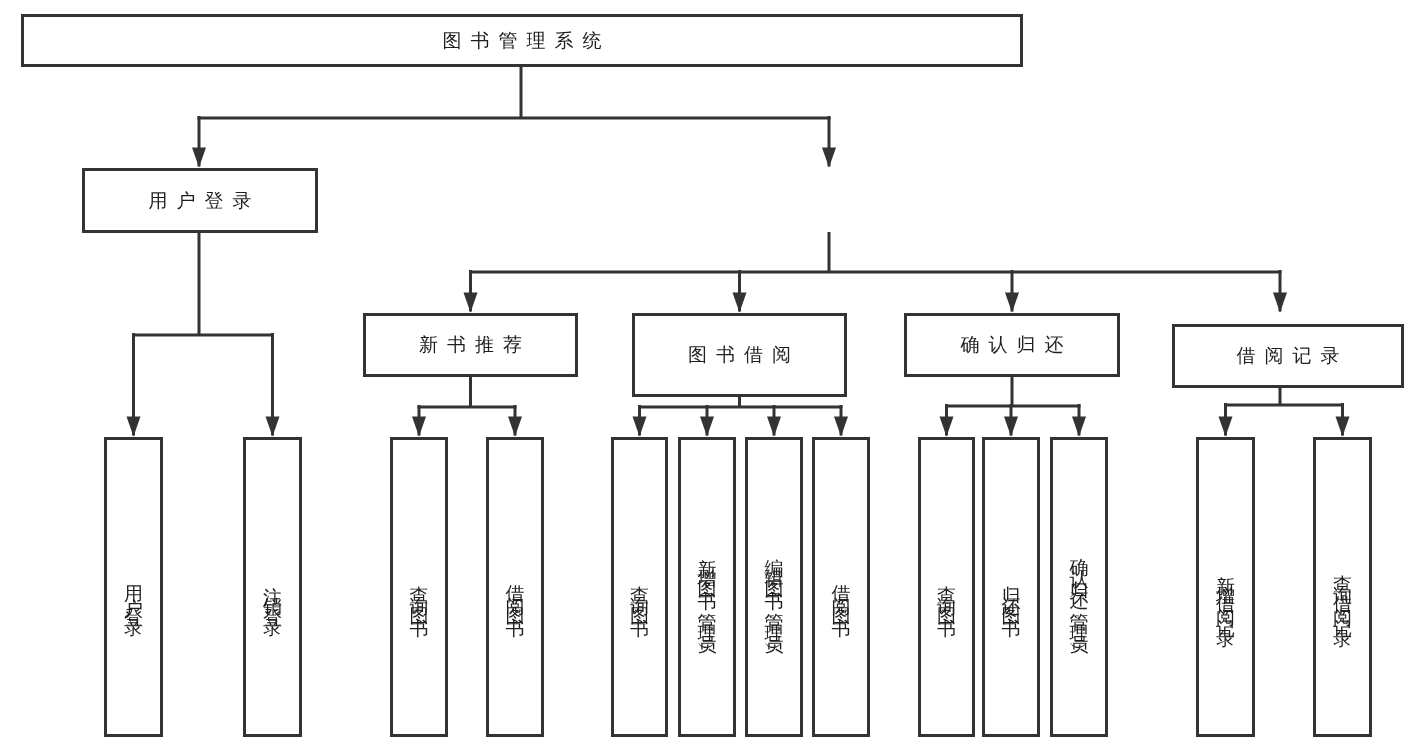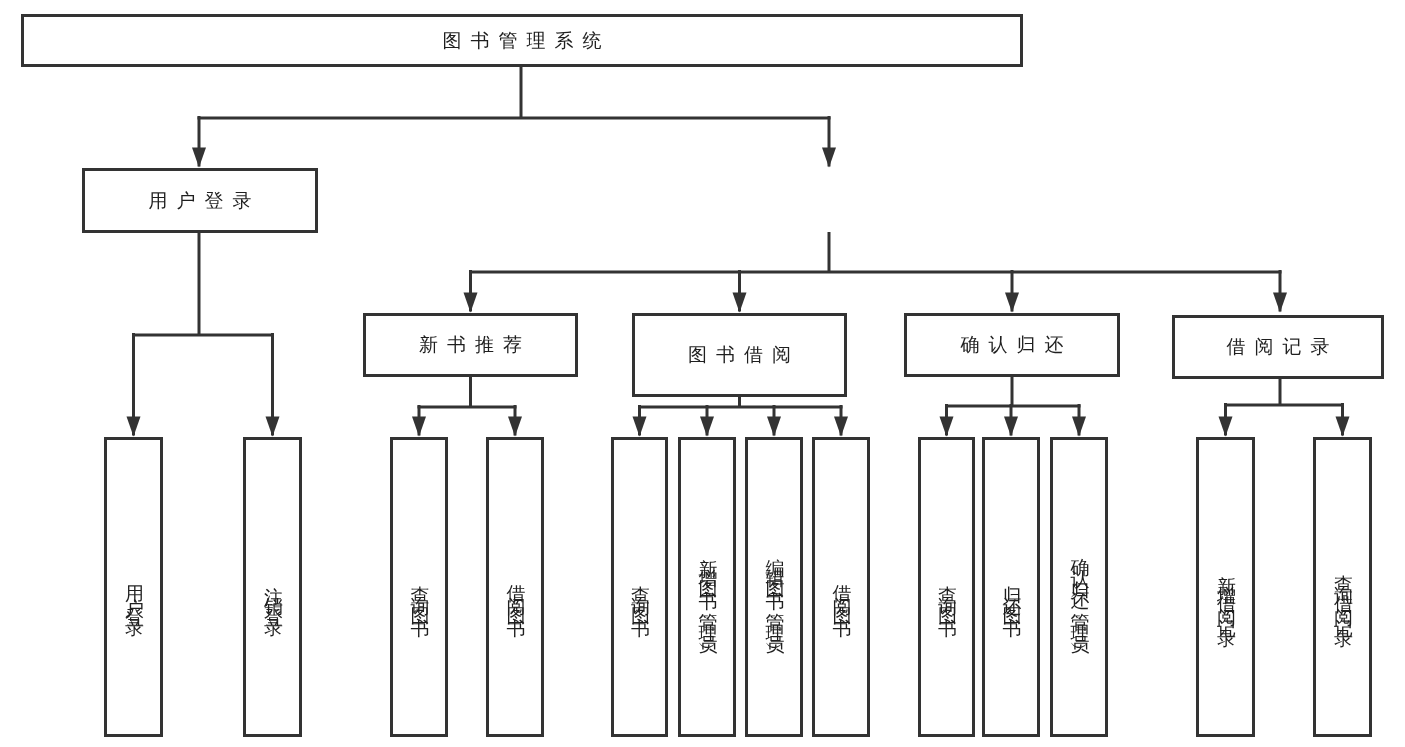--- a/index.html
+++ b/index.html
@@ -2,21 +2,21 @@
 <html><head>
 <meta charset="utf-8">
 <style>
   html, body { margin: 0; padding: 0; background: #ffffff; }
   .canvas {
     position: relative;
     width: 1405px;
     height: 747px;
     background: #ffffff;
     overflow: hidden;
-    font-family: Liberation Mono, monospace;
+    font-family: Liberation Serif, serif;
   }
   .connectors {
     position: absolute;
     left: 0; top: 0;
     width: 1405px; height: 747px;
     pointer-events: none;
   }
   .box {
     position: absolute;
     box-sizing: border-box;
@@ -46,21 +46,21 @@
     padding-top: 11px;
     white-space: nowrap;
   }
   
   .n-root        { left: 21px;   top: 14px;  width: 1002px; height: 53px; }
   .n-userlogin   { left: 82px;   top: 168px; width: 236px;  height: 65px; }
   .n-bookmgmt    { left: 711px;  top: 168px; width: 236px;  height: 65px; }
   .n-newbook     { left: 363px;  top: 313px; width: 215px;  height: 64px; }
   .n-bookborrow  { left: 632px;  top: 313px; width: 215px;  height: 84px; }
   .n-curborrow   { left: 904px;  top: 313px; width: 216px;  height: 64px; }
-  .n-borrowrec   { left: 1172px; top: 315px; width: 212px;  height: 64px; }
+  .n-borrowrec   { left: 1172px; top: 324px; width: 232px;  height: 64px; }
   
   .vbox { top: 437px; height: 300px; }
   .v1  { left: 104px;  width: 59px; }
   .v2  { left: 243px;  width: 59px; }
   .v3  { left: 390px;  width: 58px; }
   .v4  { left: 486px;  width: 58px; }
   .v5  { left: 611px;  width: 57px; }
   .v6  { left: 678px;  width: 58px; }
   .v7  { left: 745px;  width: 58px; }
   .v8  { left: 812px;  width: 58px; }

